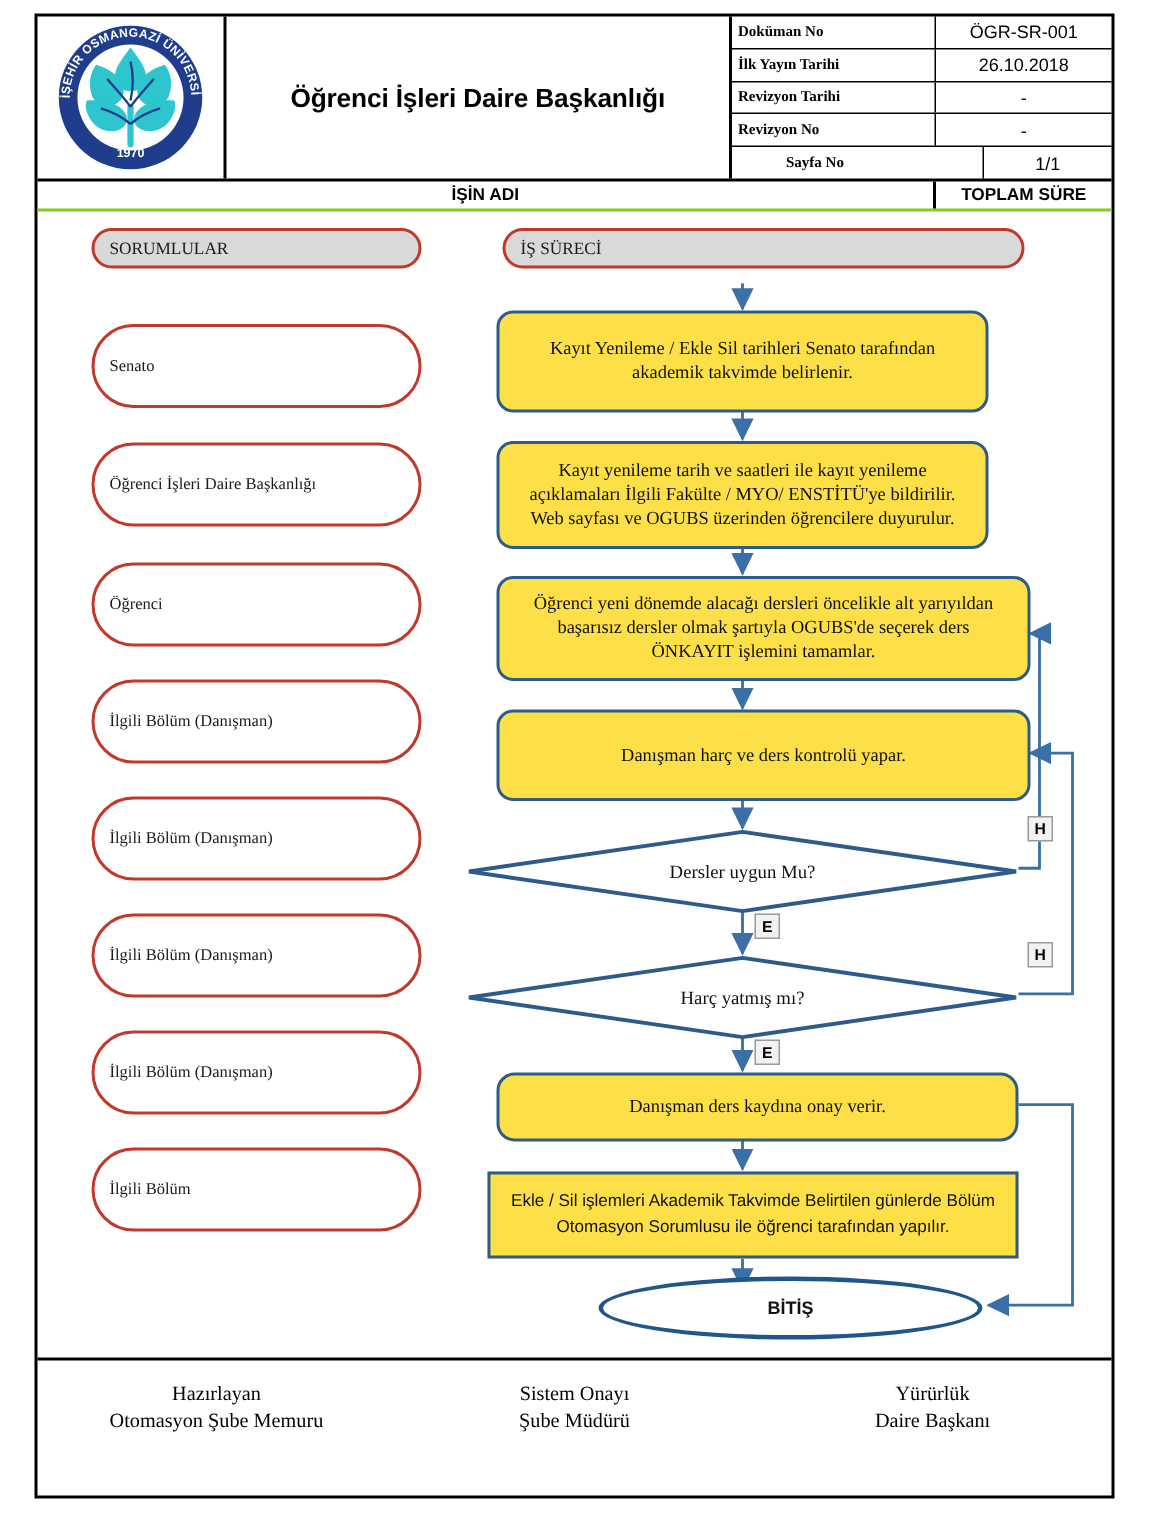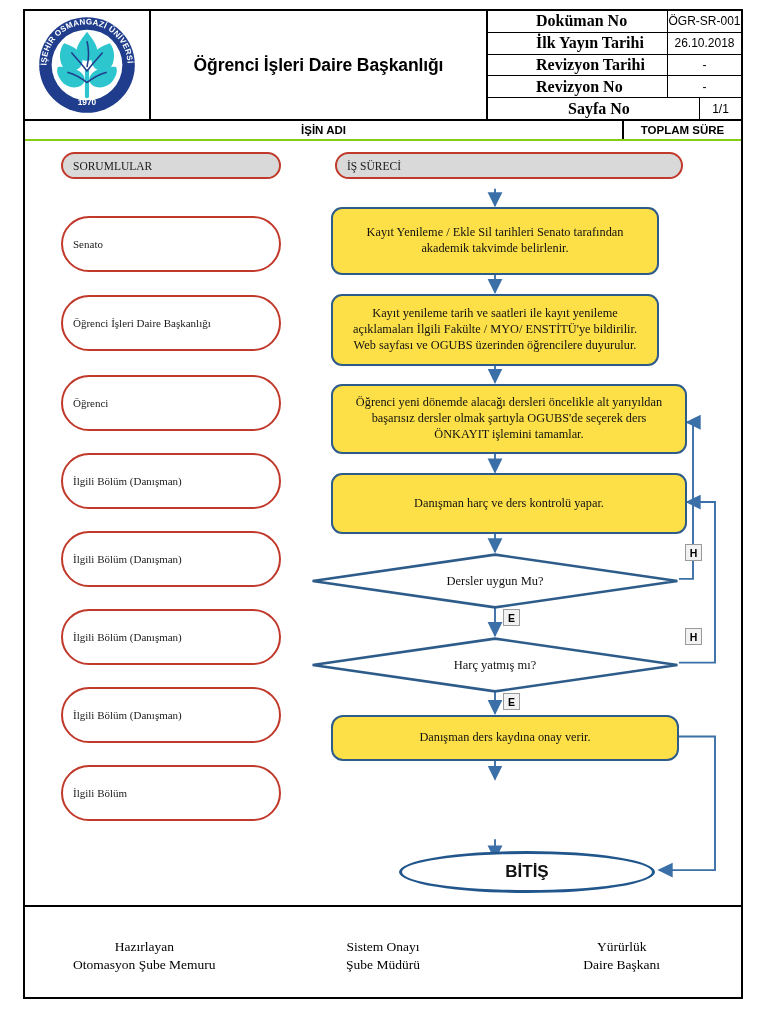--- a/index.html
+++ b/index.html
@@ -72,24 +72,23 @@
   }
   .meta-row:last-child { border-bottom: none; padding-left: 32px; }
   .meta-k {
     flex: 0 0 136px;
     border-right: 1px solid #000;
     box-sizing: border-box;
     display: flex;
     align-items: center;
     padding-left: 4px;
     font-family: "Liberation Serif", serif;
-    font-size: 16px;
-    font-weight: bold;
-    color: #000;
-    margin-left: 44px;
+    font-size: 10px;
+    font-weight: bold;
+    color: #000;
   }
   .meta-v {
     flex: 1 1 auto;
     display: flex;
     align-items: center;
     justify-content: center;
     font-family: "Liberation Sans", sans-serif;
     font-size: 12px;
     color: #000;
   }
@@ -141,21 +140,21 @@
   
   #footer {
     position: relative;
     height: 88px;
     width: 100%;
     box-sizing: border-box;
     display: flex;
   }
   .sigcol {
     flex: 1 1 0;
-    padding-top: 31px;
+    padding-top: 13px;
     text-align: center;
     font-family: "Liberation Serif", serif;
     font-size: 13.5px;
     line-height: 1.35;
     color: #000;
   }
   .sigcol .r2 { display: block; }
 
   
   .pill {
@@ -213,21 +212,21 @@
     justify-content: center;
     font-family: "Liberation Serif", serif;
     font-size: 13.5px;
     color: #111;
   }
   .ellipse.end {
     border-width: 3.4px;
     border-color: #21568C;
     font-family: "Liberation Sans", sans-serif;
     font-weight: bold;
-    font-size: 17px;
+    font-size: 12px;
   }
 
   .diamond-wrap {
     position: absolute;
   }
   .diamond-wrap svg { display: block; }
   .diamond-label {
     position: absolute;
     left: 0; top: 0;
     width: 100%; height: 100%;
@@ -448,20 +447,23 @@
       <span>H</span>
     </div>
     <div class="flag" style="left:478px; top:552px;">
       <span>E</span>
     </div>
 
     <div class="pbox" style="left:306px; top:574px; width:348px; height:46px;border-radius:12px;">
       <span>Danışman ders kaydına onay verir.</span>
     </div>
 
+    <div class="pbox sq" style="left:300px; top:640px; width:354px; height:58px;">
+      <span>Ekle / Sil işlemleri Akademik Takvimde Belirtilen günlerde Bölüm Otomasyon Sorumlusu ile öğrenci tarafından yapılır.</span>
+    </div>
 
     <div class="ellipse end" style="left:374px; top:710px; width:256px; height:42px;">
       <span>BİTİŞ</span>
     </div>
 
   </div>
 
   <div id="footer">
     <div class="sigcol">
       <span>Hazırlayan</span>

